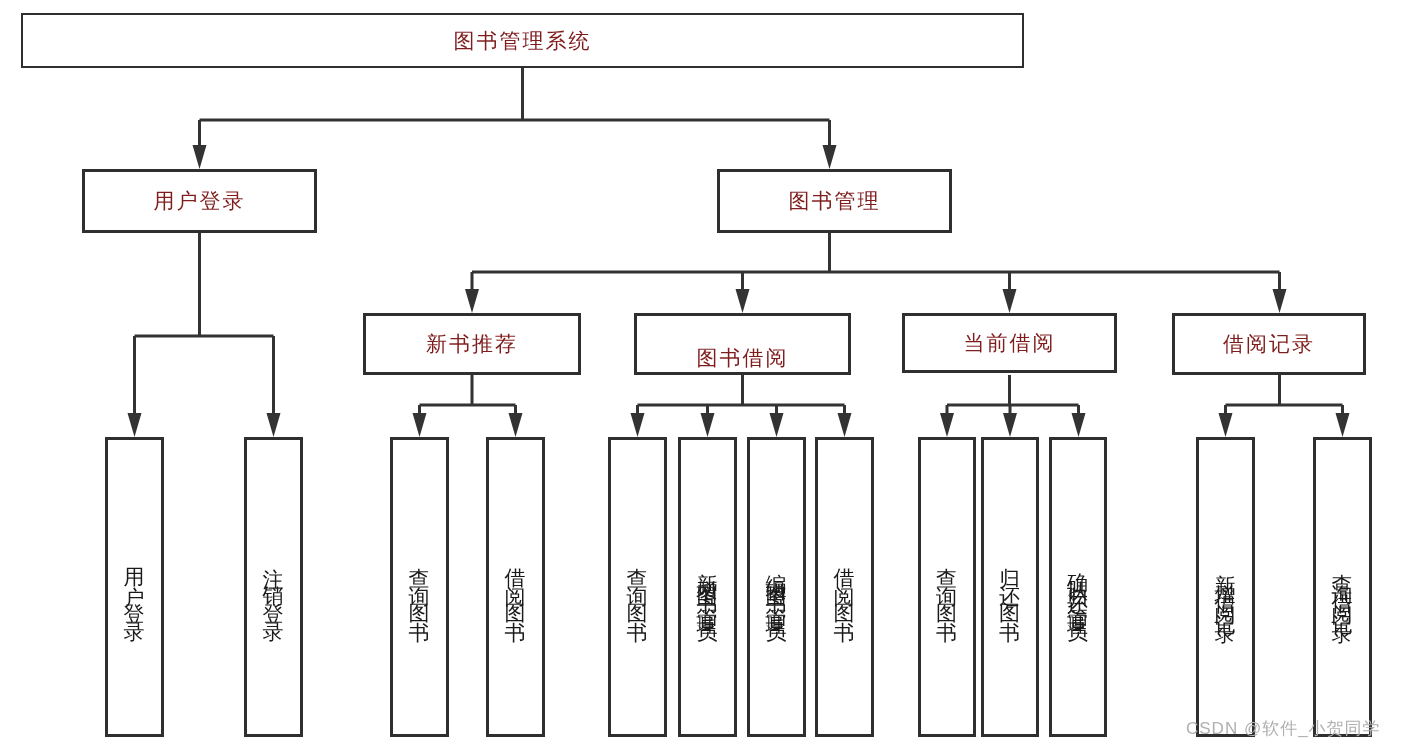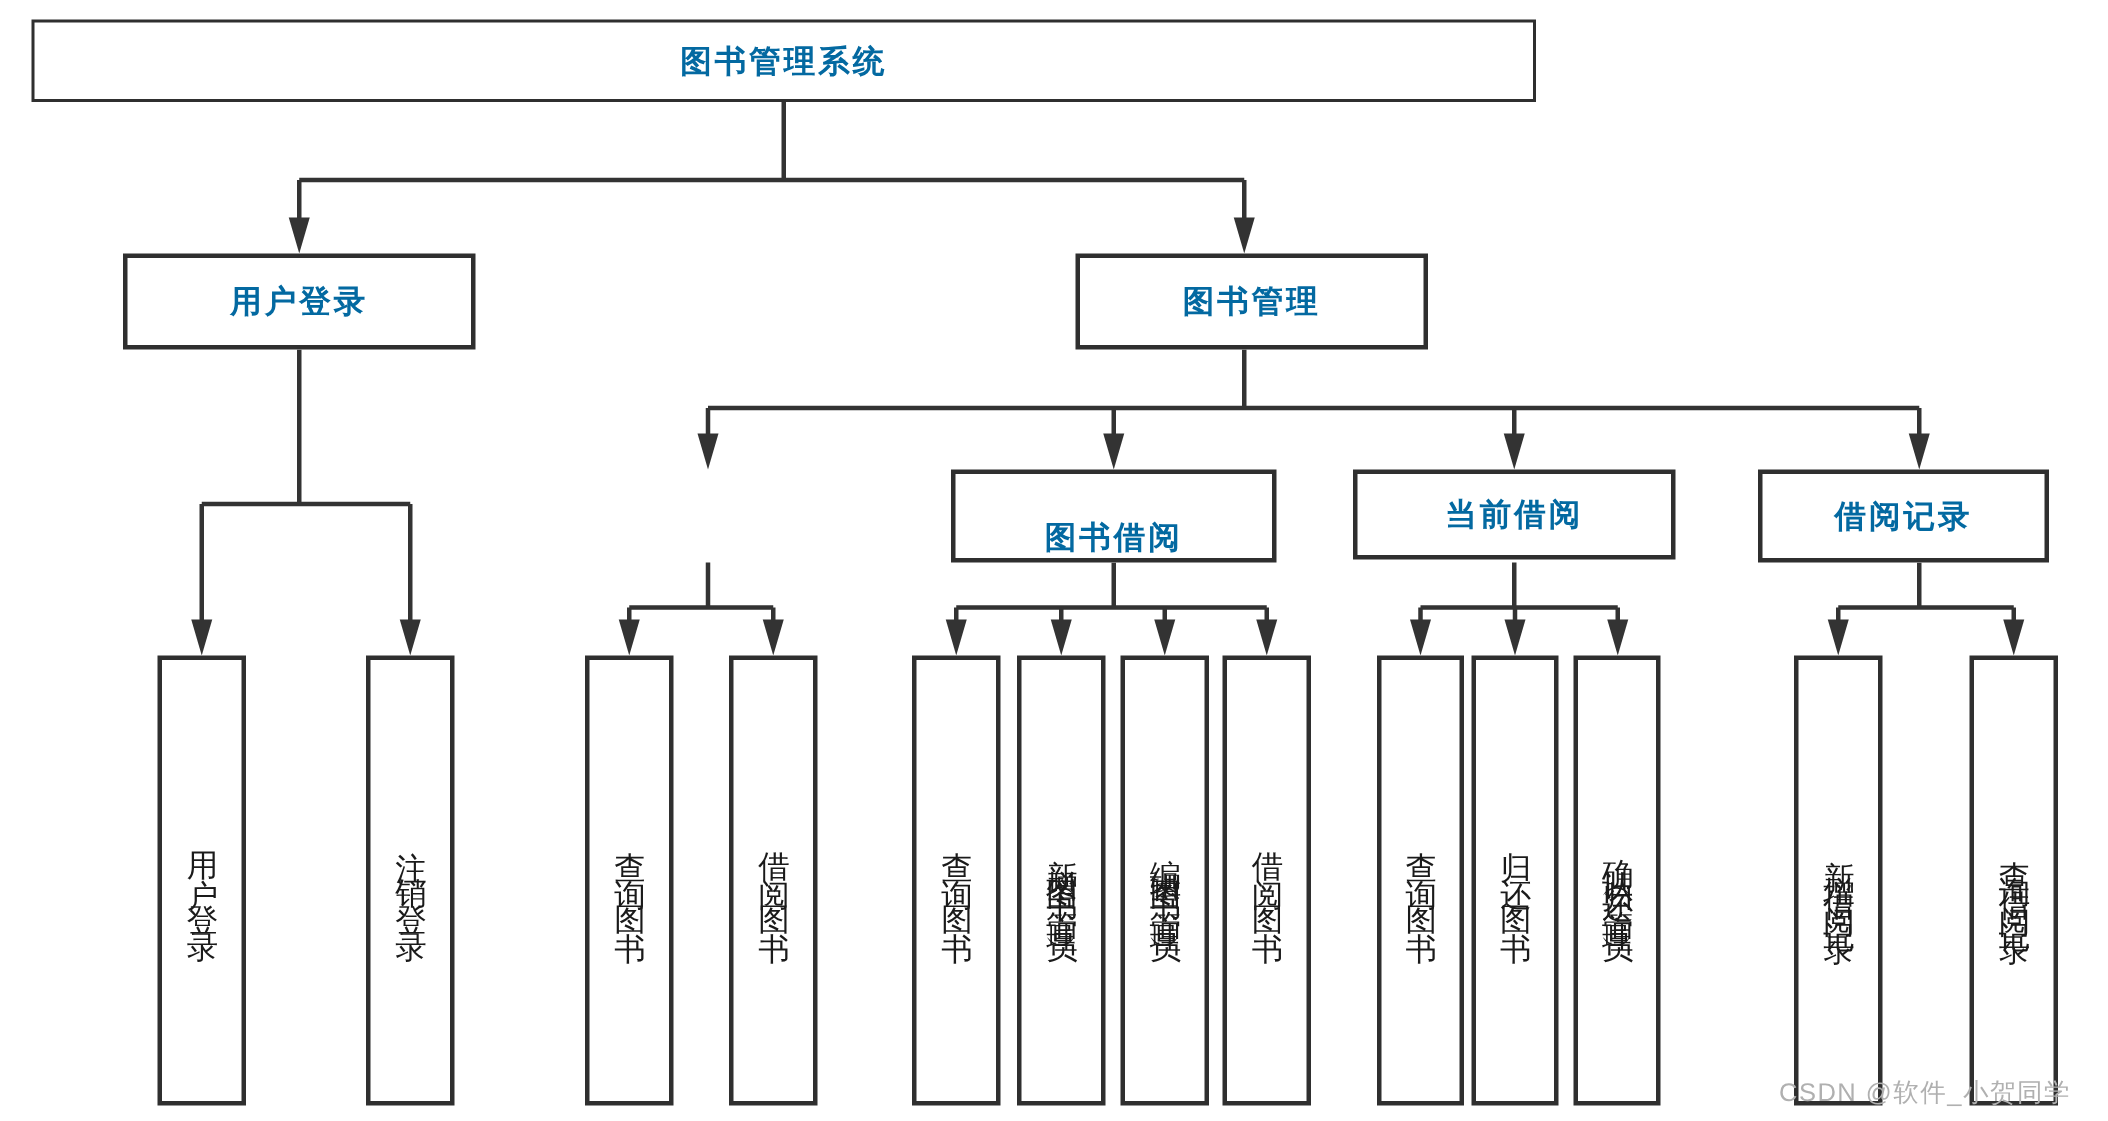--- a/index.html
+++ b/index.html
@@ -17,23 +17,22 @@
     box-sizing:border-box;
     background:#ffffff;
     border:3px solid #2f2f2f;
     display:flex;align-items:center;justify-content:center;
     text-align:center;
   }
   .box.root{border-width:2px;}
   .hlabel{
     font-size:21px;
     letter-spacing:2px;
-    color:#0369a1;
+    color:#7f1d1d;
     white-space:nowrap;
-    font-weight:bold;
   }
   .vtext{
     writing-mode:vertical-rl;
     text-orientation:mixed;
     font-size:21px;
     color:#1a1a1a;
     line-height:1;
   }
   .v4{letter-spacing:18px;}
   .v6{letter-spacing:10px;}
@@ -89,20 +88,23 @@
     <span class="hlabel">图书管理系统</span>
   </div>
 
   <div class="box" style="left:82px;top:169px;width:235px;height:64px;">
     <span class="hlabel">用户登录</span>
   </div>
   <div class="box" style="left:717px;top:169px;width:235px;height:64px;">
     <span class="hlabel">图书管理</span>
   </div>
 
+  <div class="box" style="left:363px;top:313px;width:218px;height:62px;">
+    <span class="hlabel">新书推荐</span>
+  </div>
   <div class="box" style="left:634px;top:313px;width:217px;height:62px;align-items:flex-end;">
     <span class="hlabel">图书借阅</span>
   </div>
   <div class="box" style="left:902px;top:313px;width:215px;height:60px;">
     <span class="hlabel">当前借阅</span>
   </div>
   <div class="box" style="left:1172px;top:313px;width:194px;height:62px;">
     <span class="hlabel">借阅记录</span>
   </div>
 

